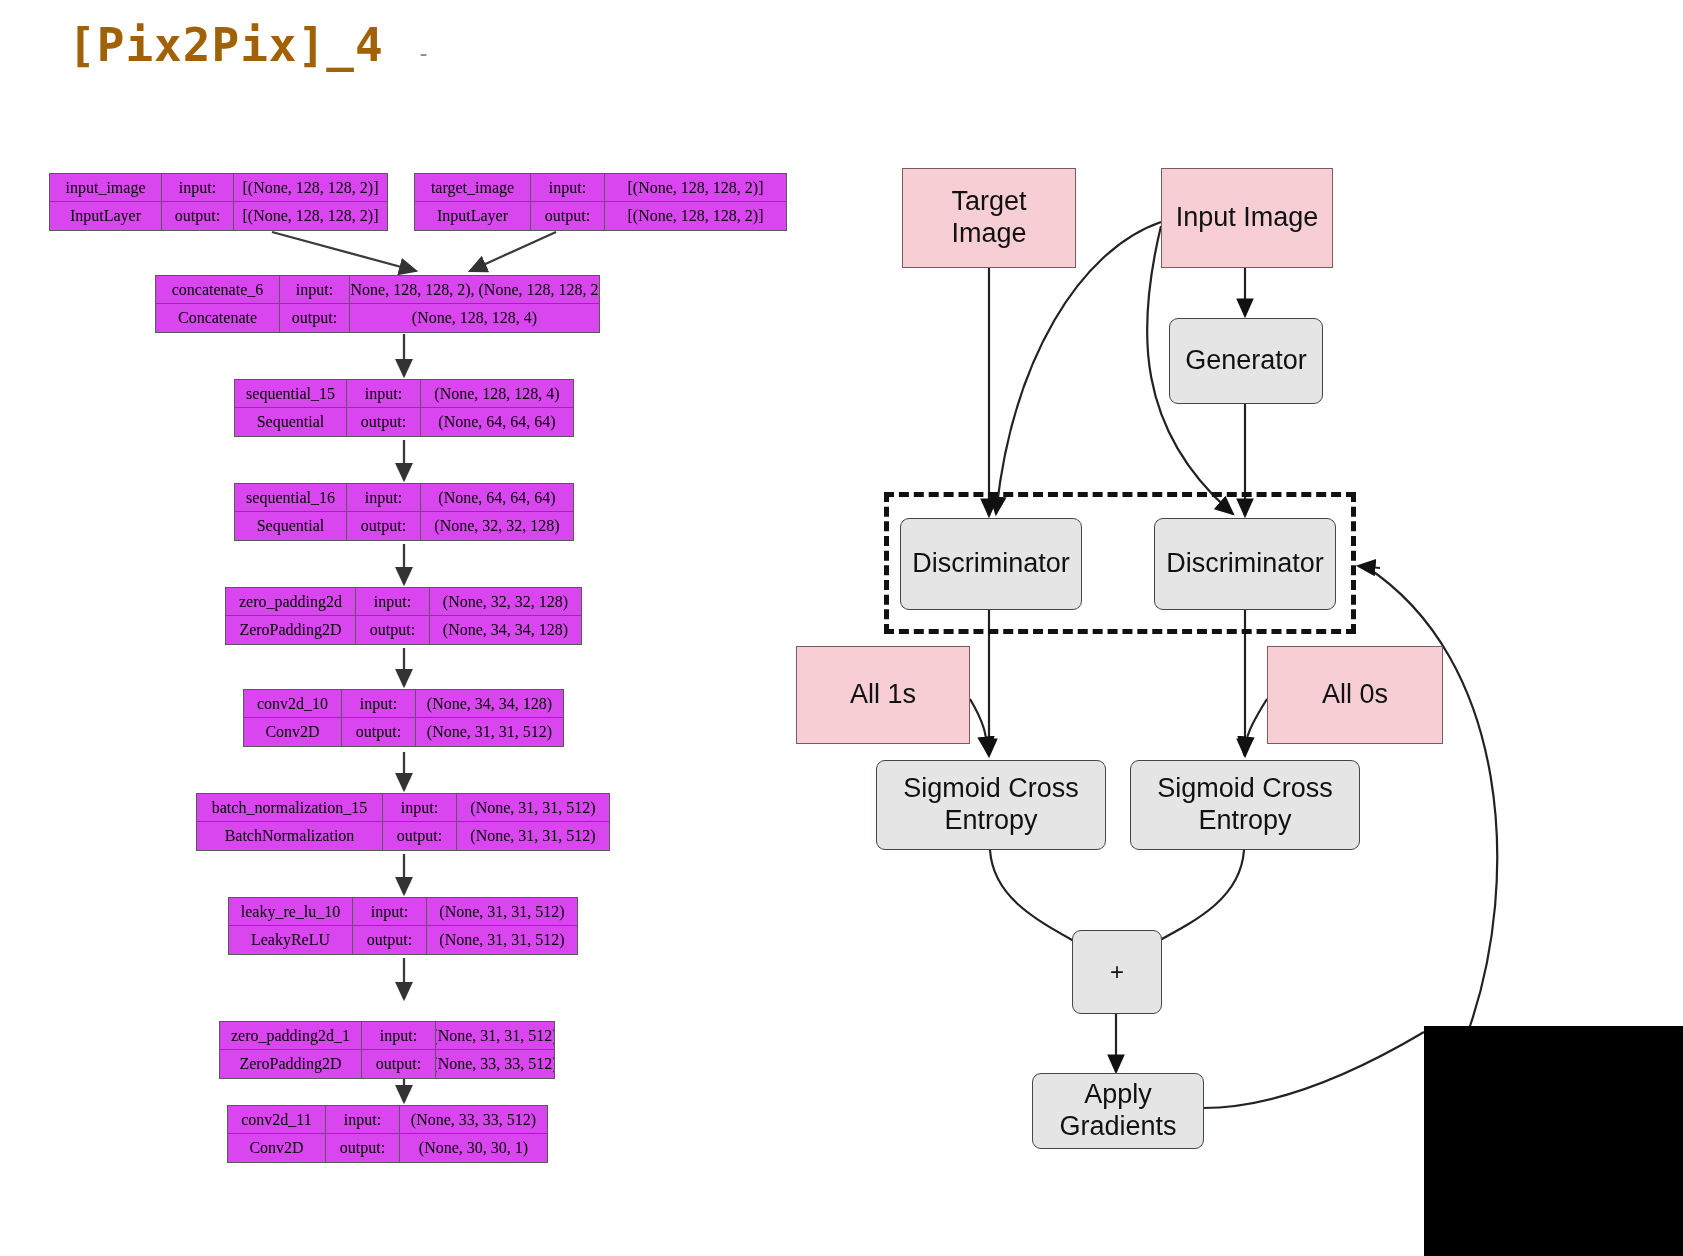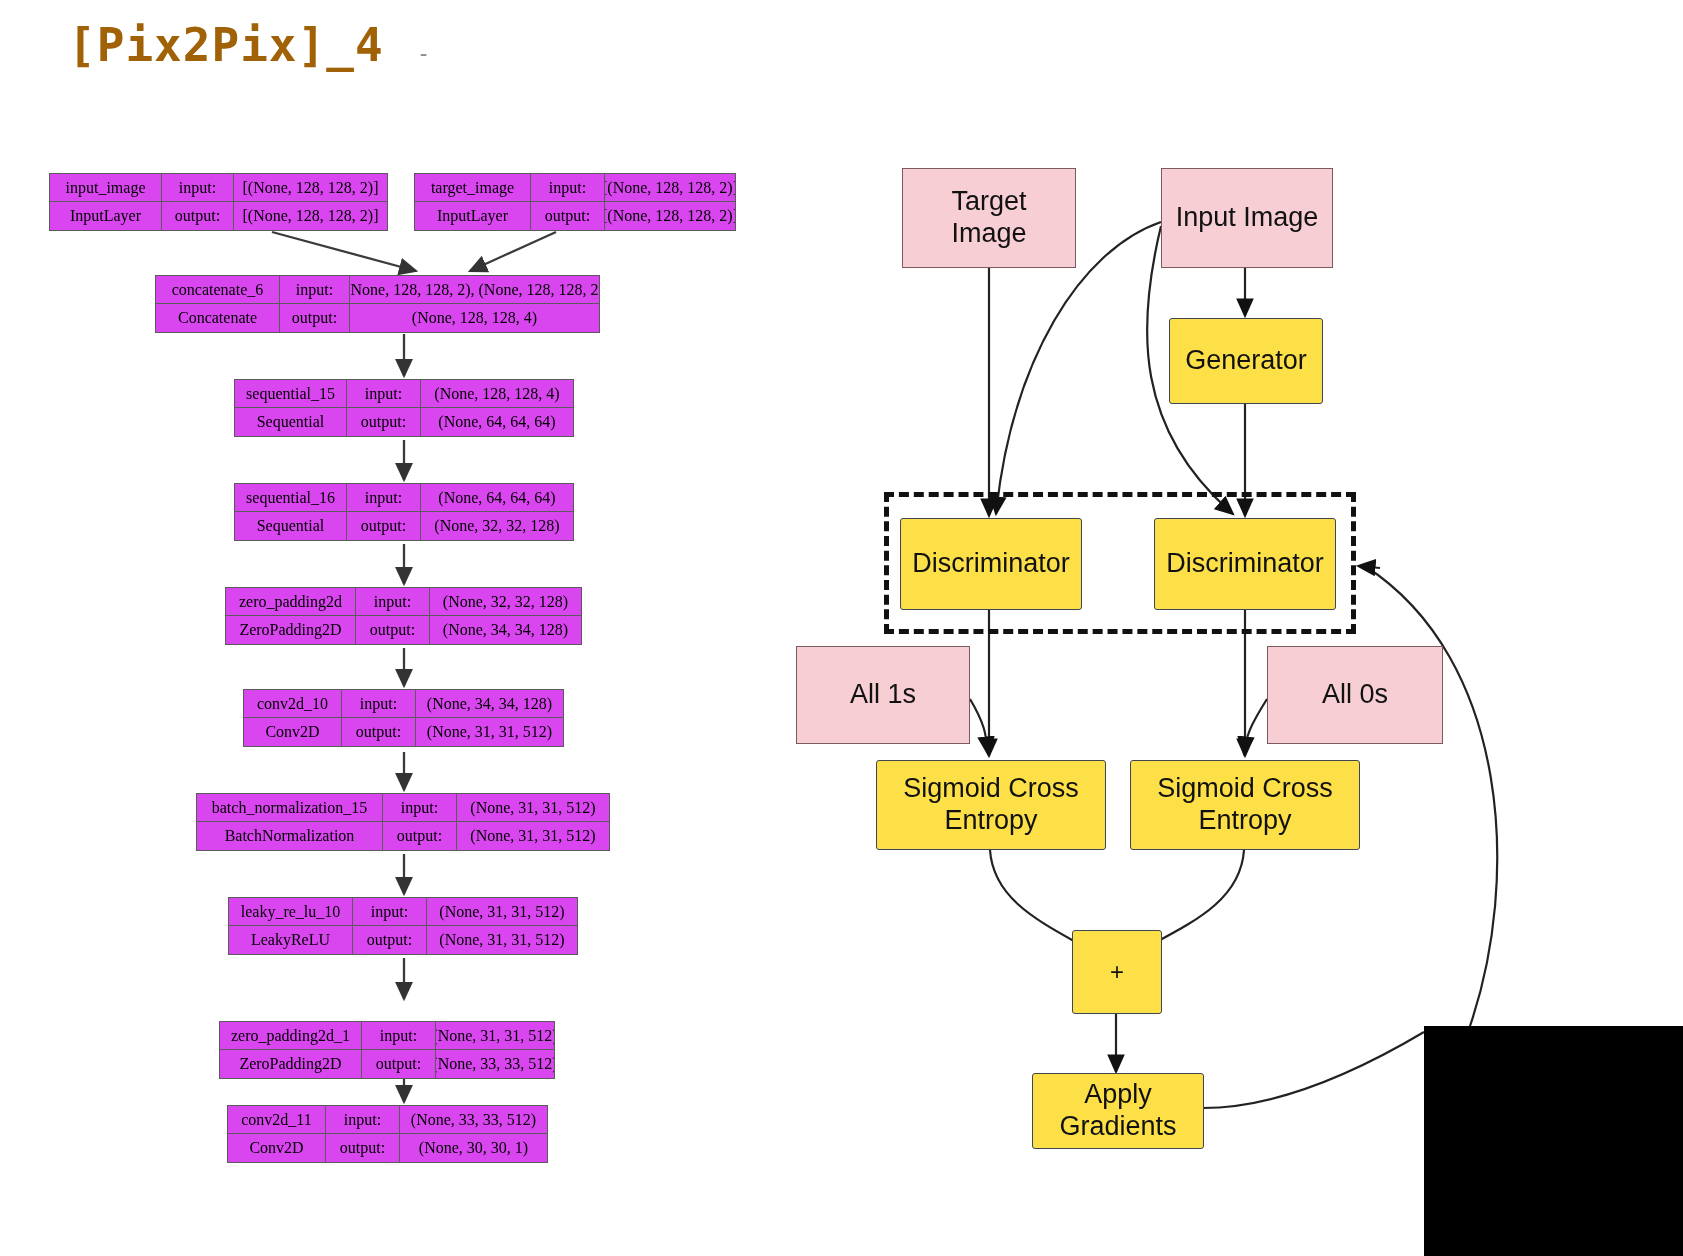--- a/index.html
+++ b/index.html
@@ -26,21 +26,21 @@
   .kio{border-right:1.6px solid #5a5a5a;}
   .kshape{flex:1;}
 
   
   #flow{position:absolute;left:780px;top:0;width:903px;height:1256px;}
   .fnode{position:absolute;box-sizing:border-box;display:flex;
          align-items:center;justify-content:center;text-align:center;
          font-size:27px;line-height:1.18;color:#111;
          font-family:"Liberation Sans", sans-serif;}
   .fpink{background:#f6ced4;border:1.4px solid #7a5b60;border-radius:0;}
-  .fblue{background:#fde047;border:1.6px solid #3d4652;border-radius:3px;}
+  .fblue{background:#e5e5e5;border:1.6px solid #3d4652;border-radius:9px;}
   .fblack{background:#000000;border:0;}
   #dashbox{position:absolute;box-sizing:border-box;
            border:5px dashed #111111;background:transparent;}
   #flow-svg{position:absolute;left:0;top:0;width:903px;height:1256px;
             pointer-events:none;}
 </style>
 </head>
 <body>
 
 <div id="title-bar">
@@ -76,21 +76,21 @@
       <div class="kcell kio" style="width:72px">input:</div>
       <div class="kcell kshape">[(None, 128, 128, 2)]</div>
     </div>
     <div class="krow">
       <div class="kcell kname" style="width:112px">InputLayer</div>
       <div class="kcell kio" style="width:72px">output:</div>
       <div class="kcell kshape">[(None, 128, 128, 2)]</div>
     </div>
   </div>
 
-  <div class="knode" style="left:414px;top:173px;width:322px;height:58px;font-family:Liberation Serif, serif;">
+  <div class="knode" style="left:414px;top:173px;width:373px;height:58px;font-family:Liberation Serif, serif;">
     <div class="krow top">
       <div class="kcell kname" style="width:116px">target_image</div>
       <div class="kcell kio" style="width:74px">input:</div>
       <div class="kcell kshape">[(None, 128, 128, 2)]</div>
     </div>
     <div class="krow">
       <div class="kcell kname" style="width:116px">InputLayer</div>
       <div class="kcell kio" style="width:74px">output:</div>
       <div class="kcell kshape">[(None, 128, 128, 2)]</div>
     </div>

